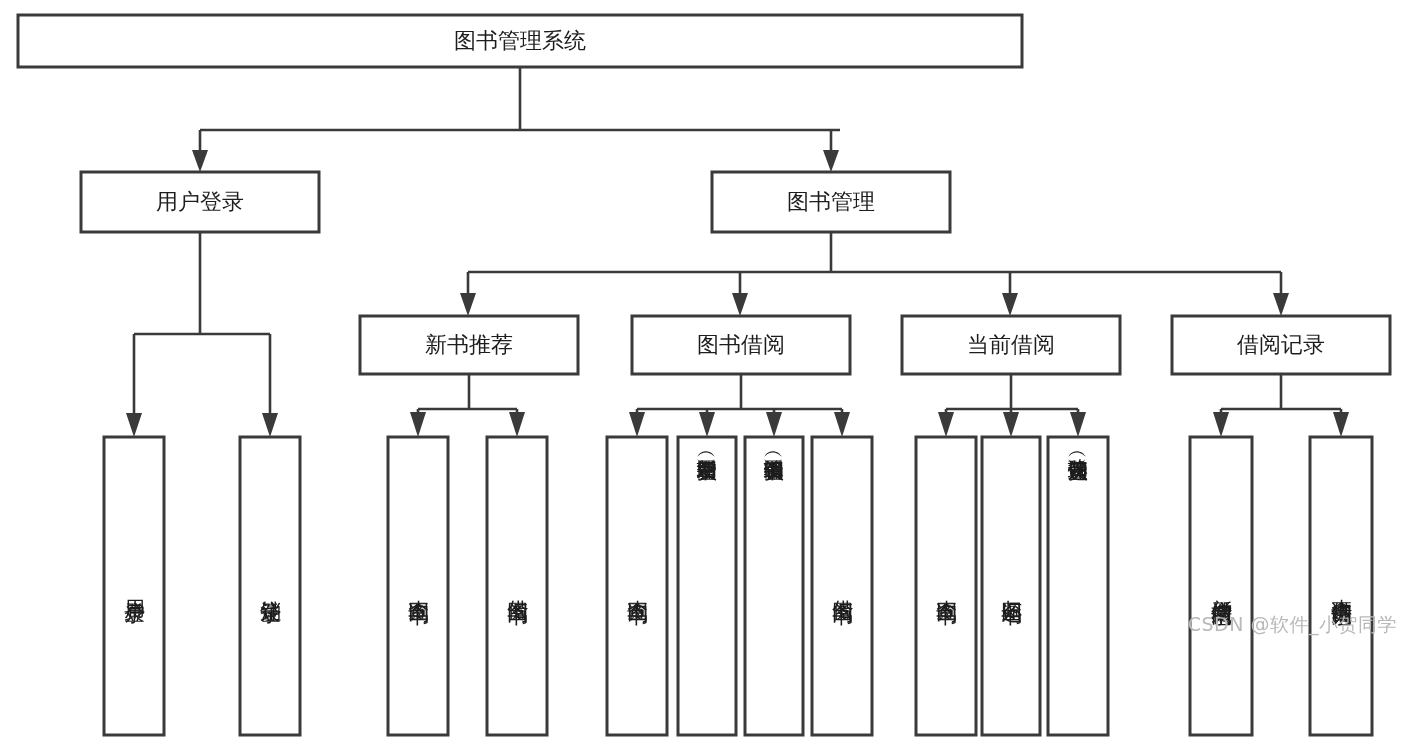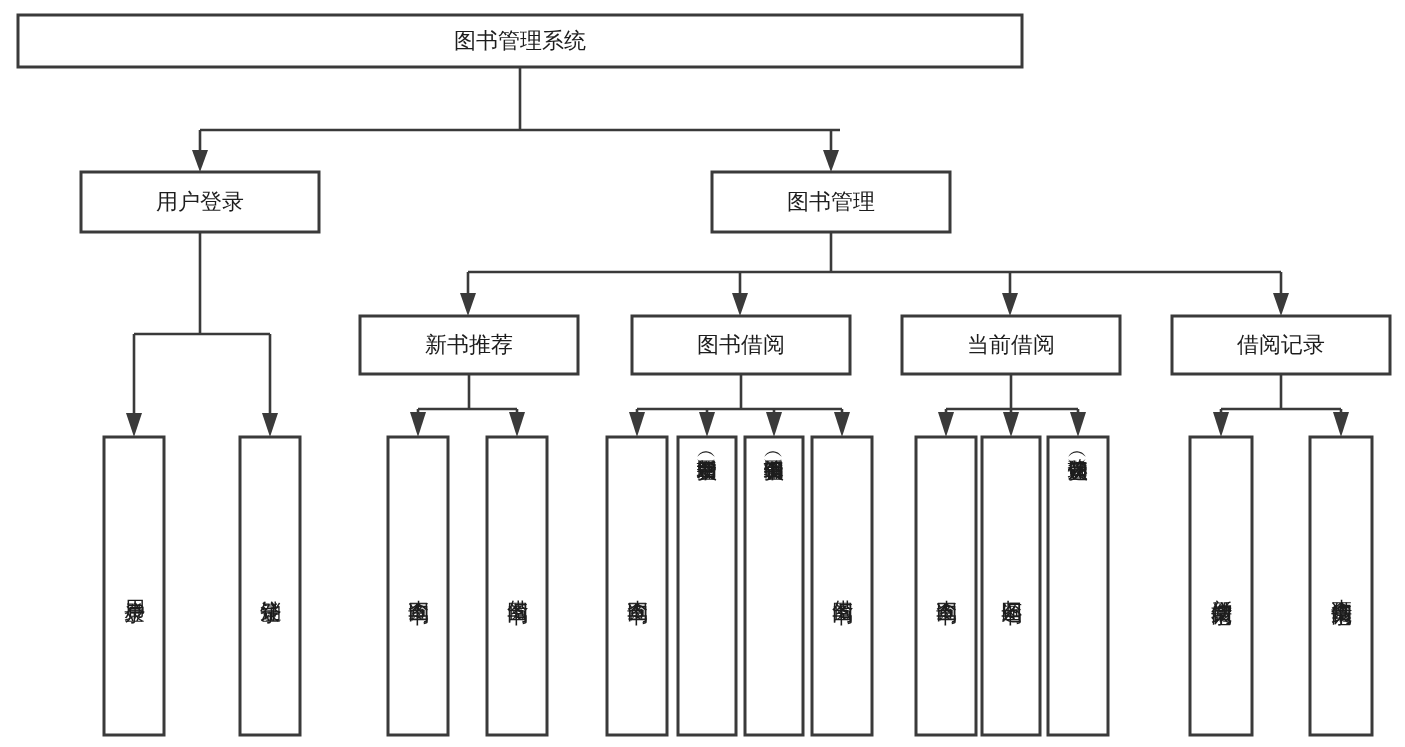--- a/index.html
+++ b/index.html
@@ -243,14 +243,15 @@
   <div class="vlabel-wrap" style="left:1048px; top:437px; width:60px; height:298px; align-items:flex-start;">
     <span class="node-label-v" style="font-size:20px; letter-spacing:0.5px; padding-top:6px;">确认归还（管理员）</span>
   </div>
   <div class="vlabel-wrap" style="left:1190px; top:437px; width:62px; height:298px;">
     <span class="node-label-v">新增借阅记录</span>
   </div>
   <div class="vlabel-wrap" style="left:1310px; top:437px; width:62px; height:298px;">
     <span class="node-label-v">查询借阅记录</span>
   </div>
 
+  <div class="watermark">CSDN @软件_小贺同学</div>
 
 </div>
 
 </body></html>

